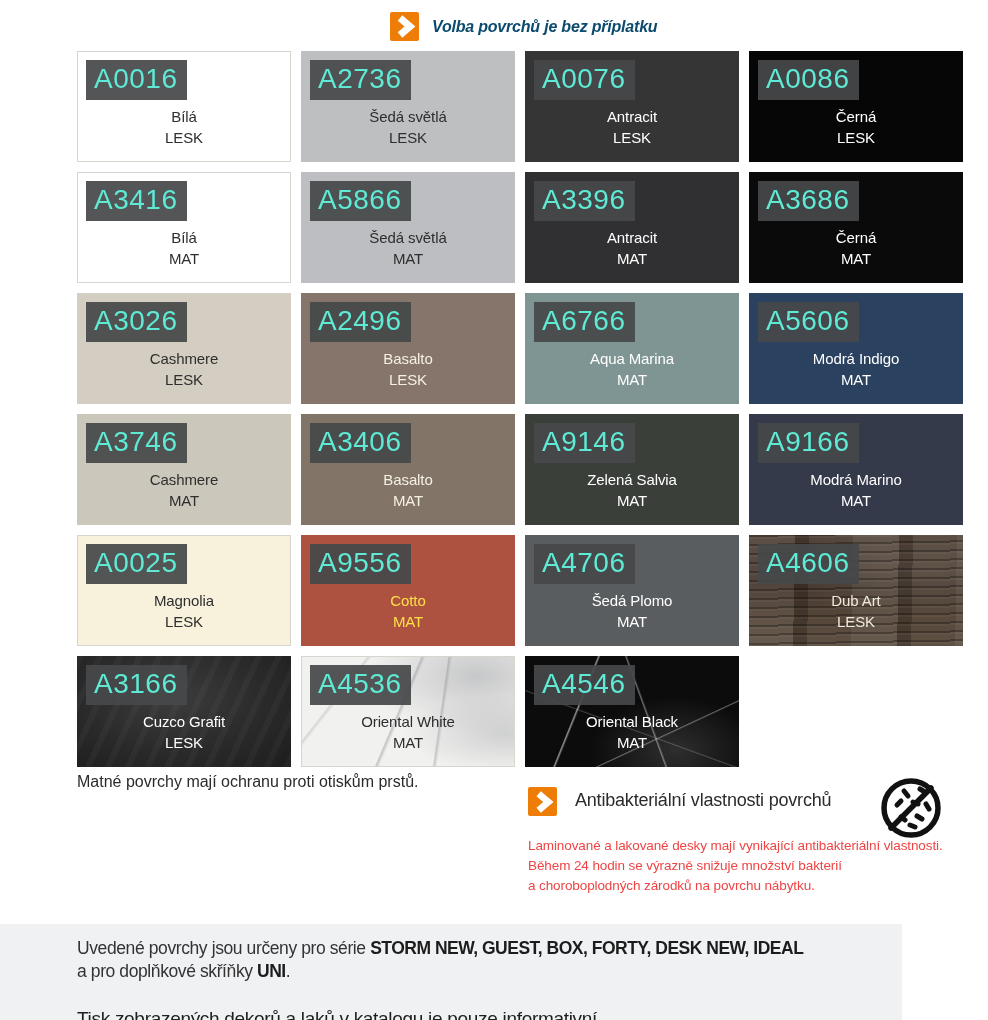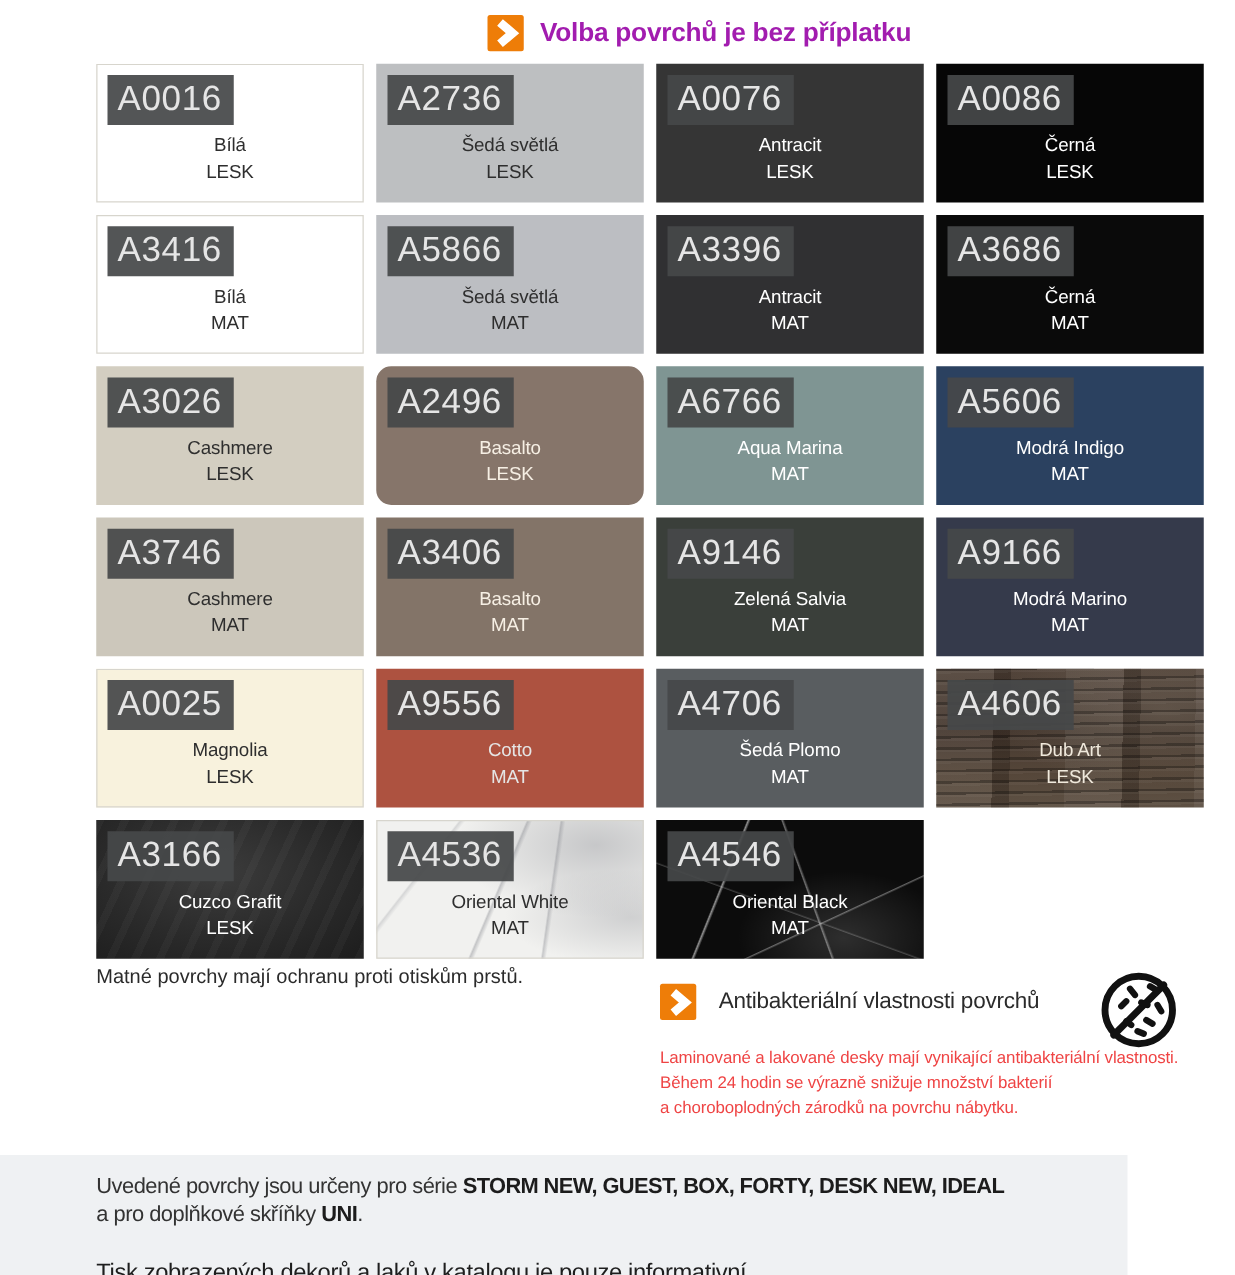--- a/index.html
+++ b/index.html
@@ -13,32 +13,32 @@
   
   .page-title {
     position:absolute; left:76px; top:10px;
     font-size:28px; font-weight:300; letter-spacing:-0.3px; color:#3d3d3d;
   }
   .banner { position:absolute; left:390px; top:12px; display:flex; align-items:center; gap:13px; }
   .chip-icon {
     width:29px; height:29px; border-radius:2px; background:#ee7d08;
     display:flex; align-items:center; justify-content:center; flex:0 0 auto;
   }
-  .banner-text { font-size:21px; font-weight:700; letter-spacing:-0.2px; color:#a21caf; }
+  .banner-text { font-size:16px; font-weight:700; letter-spacing:-0.2px; color:#0c4a6e;font-style:italic; }
 
   
   .grid {
     position:absolute; left:77px; top:51px; width:886px;
     display:grid; grid-template-columns:repeat(4,214px); grid-auto-rows:111px; gap:10px;
   }
   .tile { position:relative; }
   .tile.bordered { box-shadow:inset 0 0 0 1px #d7d5cd; }
   .code-badge {
     position:absolute; left:9px; top:9px;
-    background:rgba(70,72,73,0.93); color:#e5e5e5;
+    background:rgba(70,72,73,0.93); color:#5eead4;
     font-size:28px; line-height:1; padding:5px 10px 7px 8px; letter-spacing:0.5px;
   }
   .labels {
     position:absolute; left:0; right:0; top:55px;
     text-align:center; font-size:15px; line-height:21px; letter-spacing:-0.1px;
   }
   
   .tex-wood {
     background:
       repeating-linear-gradient(179deg, rgba(0,0,0,0.28) 0 2px, rgba(255,255,255,0.04) 2px 4px, transparent 4px 9px),
@@ -173,21 +173,21 @@
     </div>
 
     <div class="tile" style="background: rgb(211, 206, 193);">
       <span class="code-badge">A3026</span>
       <div class="labels" style="color: rgb(46, 46, 46);">
         <div>Cashmere</div>
         <div>LESK</div>
       </div>
     </div>
 
-    <div class="tile" style="background: rgb(134, 117, 106); border-radius: 12px;">
+    <div class="tile" style="background: rgb(134, 117, 106);">
       <span class="code-badge">A2496</span>
       <div class="labels" style="color: rgb(246, 239, 228);">
         <div>Basalto</div>
         <div>LESK</div>
       </div>
     </div>
 
     <div class="tile" style="background: rgb(127, 149, 147);">
       <span class="code-badge">A6766</span>
       <div class="labels" style="color: rgb(255, 255, 255);">
@@ -239,21 +239,21 @@
     <div class="tile bordered" style="background: rgb(248, 242, 221);">
       <span class="code-badge">A0025</span>
       <div class="labels" style="color: rgb(46, 46, 46);">
         <div>Magnolia</div>
         <div>LESK</div>
       </div>
     </div>
 
     <div class="tile" style="background: rgb(173, 82, 64);">
       <span class="code-badge">A9556</span>
-      <div class="labels" style="color: #e5e5e5;">
+      <div class="labels" style="color: #fde047;">
         <div>Cotto</div>
         <div>MAT</div>
       </div>
     </div>
 
     <div class="tile" style="background: rgb(89, 93, 96);">
       <span class="code-badge">A4706</span>
       <div class="labels" style="color: rgb(255, 255, 255);">
         <div>Šedá Plomo</div>
         <div>MAT</div>

